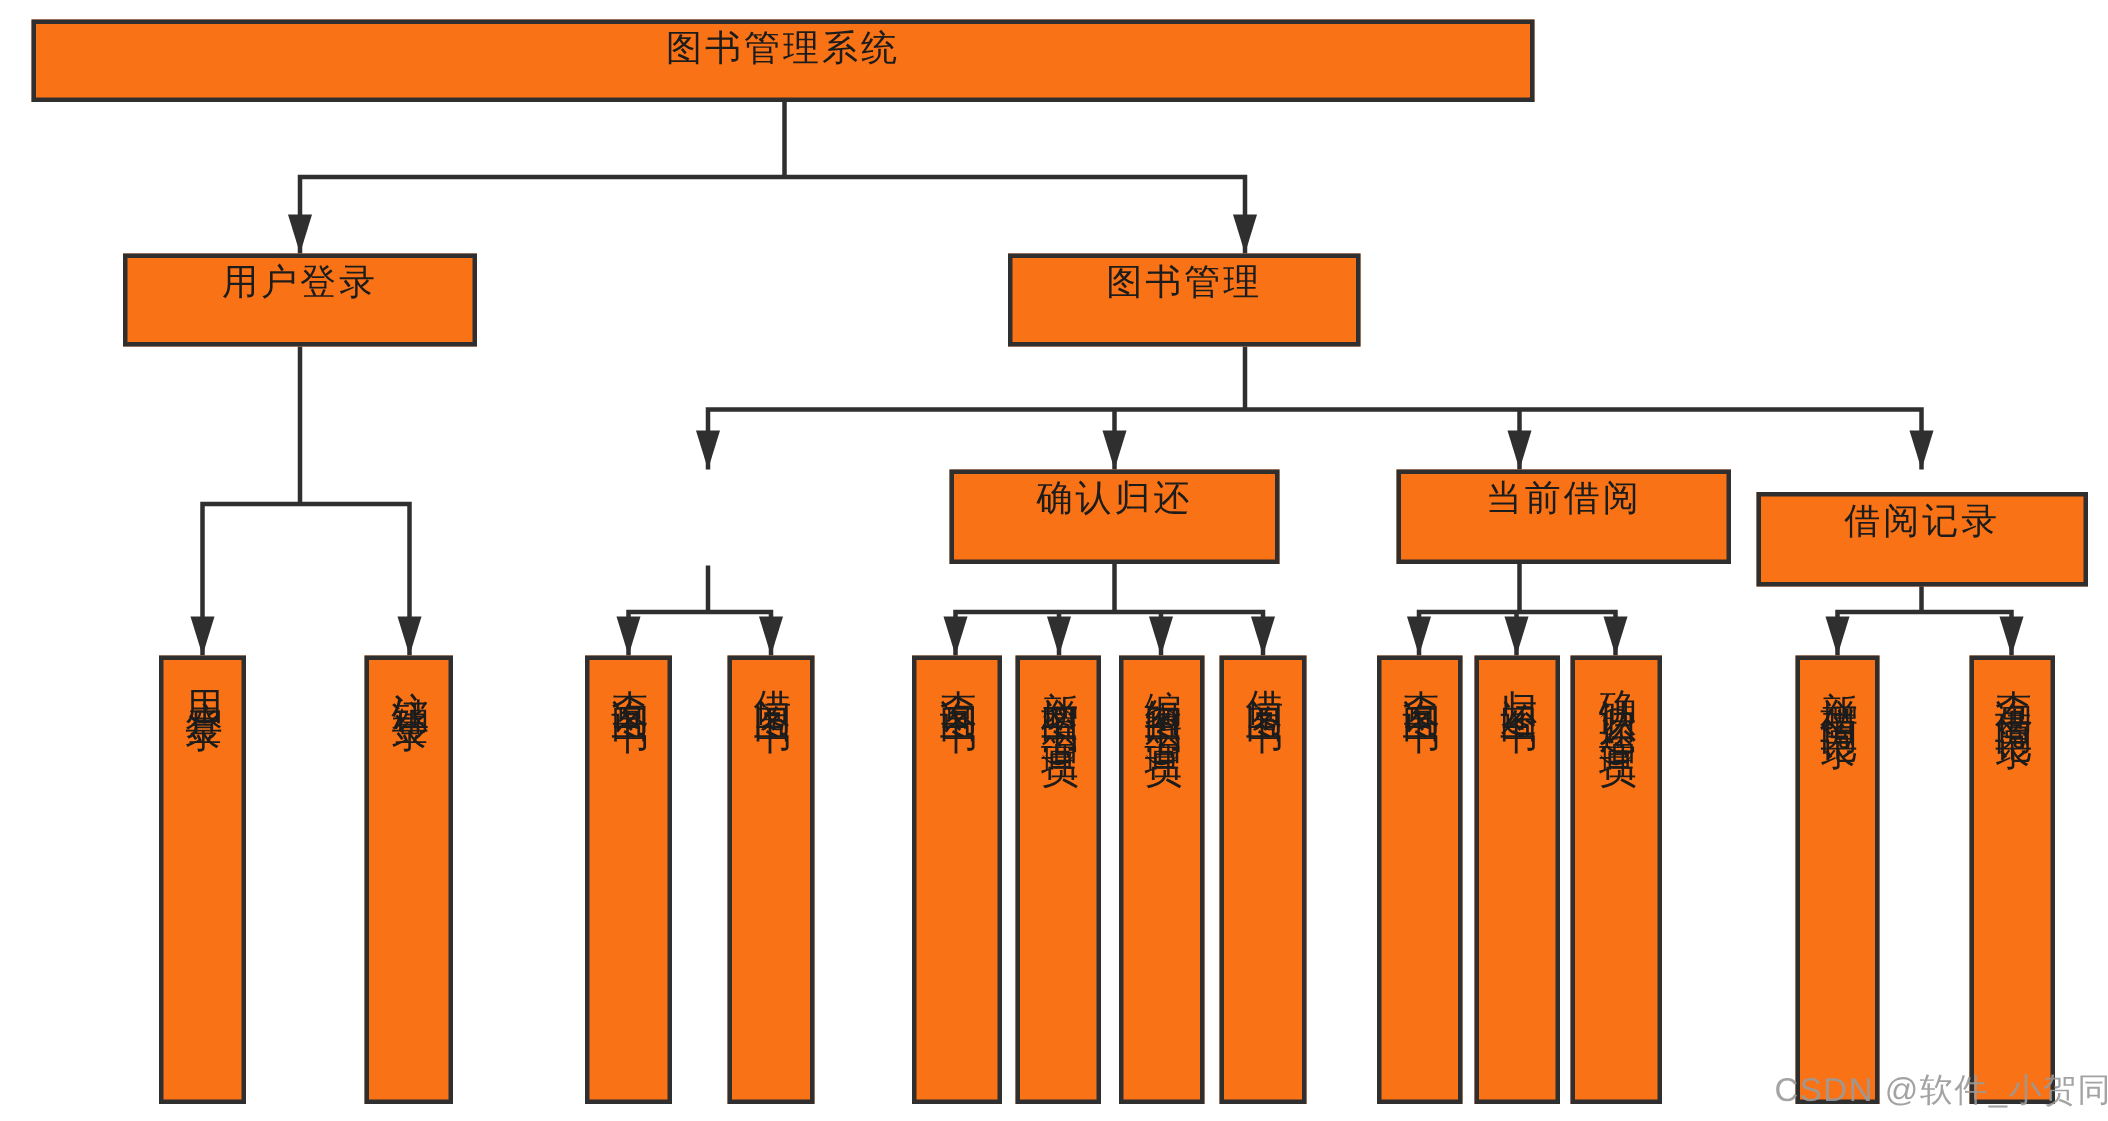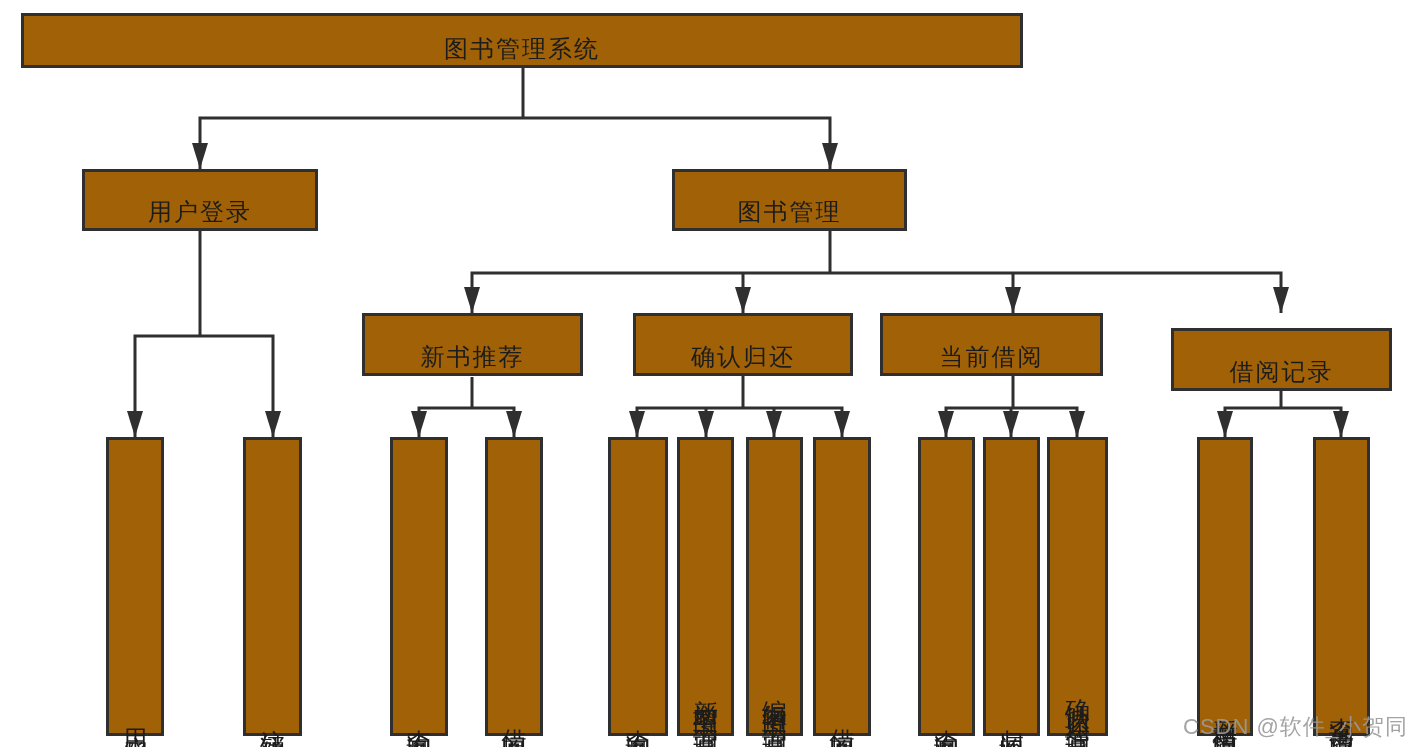--- a/index.html
+++ b/index.html
@@ -15,23 +15,23 @@
     background:var(--bg);
     overflow:hidden;
     font-family:"Liberation Sans","DejaVu Sans",sans-serif;
     color:var(--line);
   }
   .wires{position:absolute;left:0;top:0;width:1405px;height:747px;z-index:1;}
   .wires path{stroke:currentColor;stroke-width:3;fill:none;}
   .wires polygon{fill:currentColor;stroke:none;}
   .node{
     position:absolute;
-    background:#a16207;
+    background:#f97316;
     border:3px solid var(--line);
-    display:flex;align-items:flex-end;justify-content:center;
+    display:flex;align-items:flex-start;justify-content:center;
     box-sizing:border-box;
     z-index:2;
     color:var(--text);
   }
   .node.h{font-size:24px;letter-spacing:2px;}
   .node.leaf span{
     writing-mode:vertical-rl;
     text-orientation:mixed;
     font-size:25px;
     letter-spacing:6px;
@@ -120,27 +120,24 @@
     <span>图书管理系统</span>
   </div>
 
   <div class="node h" style="left:82px;top:169px;width:236px;height:62px">
     <span>用户登录</span>
   </div>
   <div class="node h" style="left:672px;top:169px;width:235px;height:62px">
     <span>图书管理</span>
   </div>
 
-  <div class="node h" style="left:362px;top:313px;width:221px;height:63px">
-    <span>新书推荐</span>
-  </div>
   <div class="node h" style="left:633px;top:313px;width:220px;height:63px">
     <span>确认归还</span>
   </div>
-  <div class="node h" style="left:880px;top:313px;width:223px;height:63px">
+  <div class="node h" style="left:931px;top:313px;width:223px;height:63px">
     <span>当前借阅</span>
   </div>
   <div class="node h" style="left:1171px;top:328px;width:221px;height:63px">
     <span>借阅记录</span>
   </div>
 
   <div class="node leaf" style="left:106px;top:437px;width:58px;height:299px">
     <span>用户登录</span>
   </div>
   <div class="node leaf" style="left:243px;top:437px;width:59px;height:299px">

